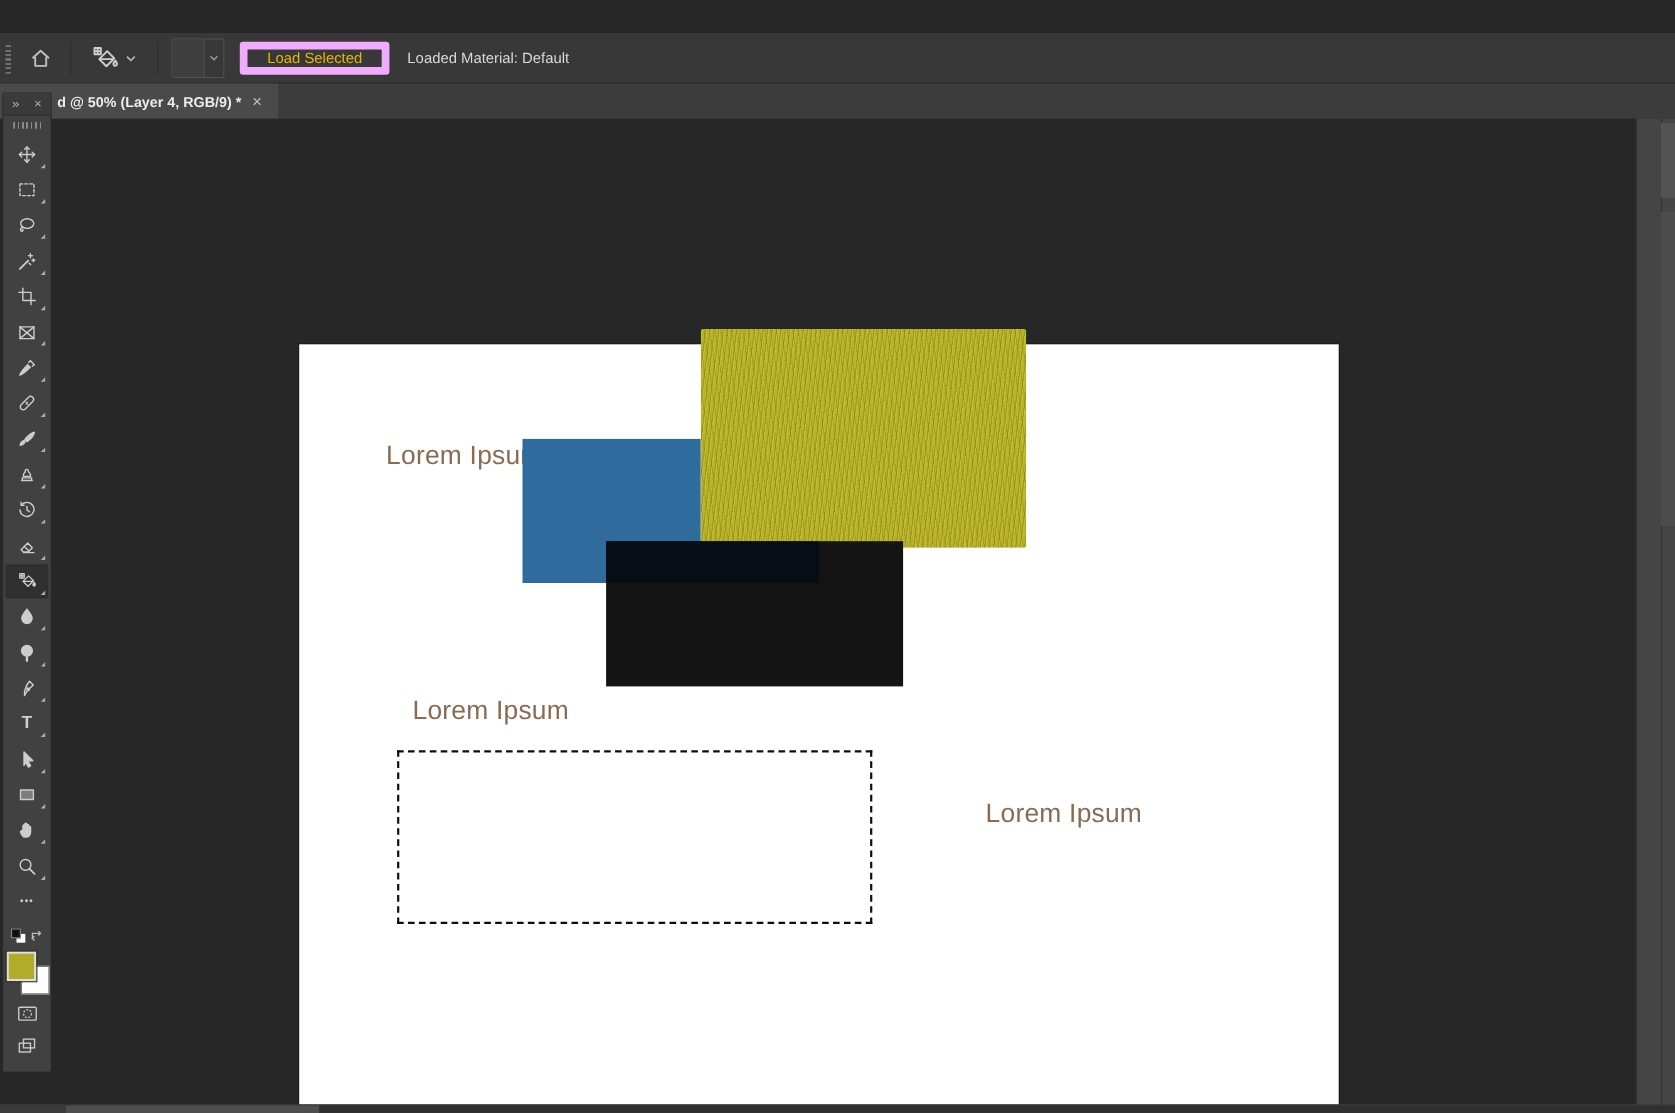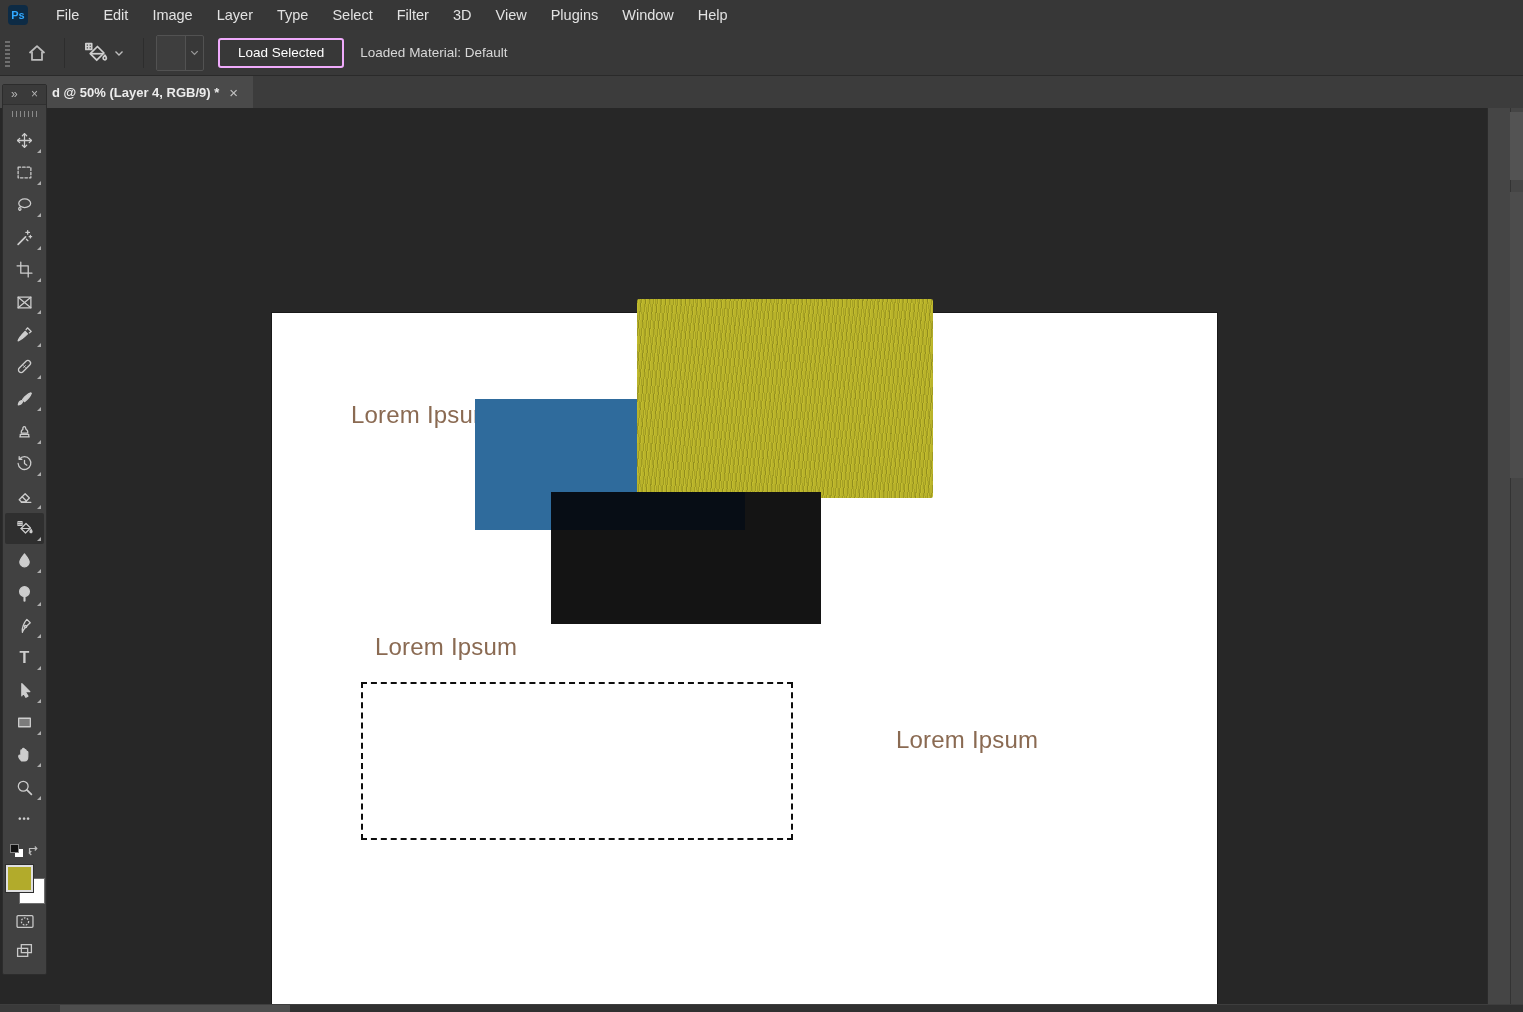--- a/index.html
+++ b/index.html
@@ -19,22 +19,22 @@
   .optionsbar { position:absolute; left:0; top:30px; width:1523px; height:46px; background:#383838;
                 border-bottom:1px solid #2a2a2a; display:flex; align-items:center; }
   .opt-grip { width:5px; height:28px; margin:0 12px 0 5px;
               background:repeating-linear-gradient(0deg,#6f6f6f 0 2px, transparent 2px 4px); }
   .opt-sep { width:1px; height:30px; background:#2d2d2d; margin:0 12px; }
   .icon-btn { display:flex; align-items:center; justify-content:center; width:30px; height:30px; border-radius:3px; }
   .tool-chip { display:flex; align-items:center; gap:4px; padding:0 6px; }
   .preset-box { display:flex; align-items:stretch; height:36px; border:1px solid #525252; border-radius:2px; }
   .preset-preview { width:28px; background:#3e3e3e; }
   .preset-arrow { width:18px; display:flex; align-items:center; justify-content:center; border-left:1px solid #525252; }
-  .btn-disabled { margin-left:14px; height:30px; padding:0 18px; border:2px solid #f0abfc; border-radius:3px;
-                  color:#ffffff; font-size:13.5px; display:flex; align-items:center; background:transparent; }
+  .btn-disabled { margin-left:14px; height:30px; padding:0 18px; border:7px solid #f0abfc; border-radius:3px;
+                  color:#eab308; font-size:13.5px; display:flex; align-items:center; background:transparent; }
   .status-text { color:#d8d8d8; font-size:13.5px; margin-left:16px;text-align:center; }
 
   
   .tabbar { position:absolute; left:0; top:76px; width:1523px; height:32px; background:#3c3c3c; }
   .doc-tab { position:absolute; left:0; top:0; width:253px; height:32px; background:#4a4a4a;
              display:flex; align-items:center; }
   .tab-title { color:#ececec; font-size:13px; font-weight:bold; margin-left:52px; white-space:nowrap; }
   .tab-close { color:#c3c3c3; font-size:15px; margin-left:10px; cursor:default; }
 
   
@@ -96,35 +96,20 @@
   .bottom-strip { position:absolute; left:0; bottom:0; width:1523px; height:8px; background:#303030;
                   border-top:1px solid #3e3e3e; }
   .bs-left { position:absolute; left:0; top:0; width:60px; height:8px; background:#3a3a3a; }
   .bs-thumb { position:absolute; left:60px; top:0; width:230px; height:8px; background:#4e4e4e; }
 </style>
 </head>
 <body>
 
 <div class="app">
 
-  <div class="menubar">
-    <div class="ps-logo">Ps</div>
-    <div class="menu-item">File</div>
-    <div class="menu-item">Edit</div>
-    <div class="menu-item">Image</div>
-    <div class="menu-item">Layer</div>
-    <div class="menu-item">Type</div>
-    <div class="menu-item">Select</div>
-    <div class="menu-item">Filter</div>
-    <div class="menu-item">3D</div>
-    <div class="menu-item">View</div>
-    <div class="menu-item">Plugins</div>
-    <div class="menu-item">Window</div>
-    <div class="menu-item">Help</div>
-  </div>
 
   <div class="optionsbar">
     <div class="opt-grip"></div>
     <div class="icon-btn">
       <svg width="20" height="20" viewBox="0 0 16 16" style="stroke:#bdbdbd;fill:none;stroke-width:1.4;stroke-linejoin:round;">
         <path d="M2 8l6-5.5L14 8"></path>
           <path d="M4 7v6.5h8V7"></path>
       </svg>
     </div>
     <div class="opt-sep"></div>

